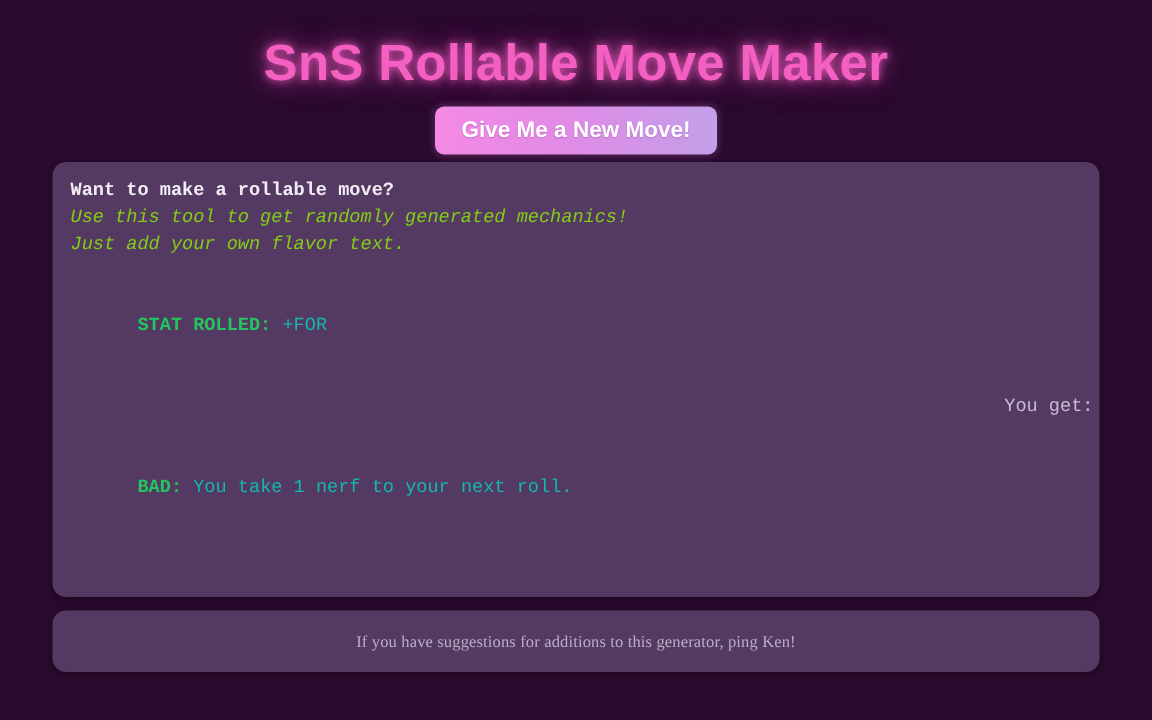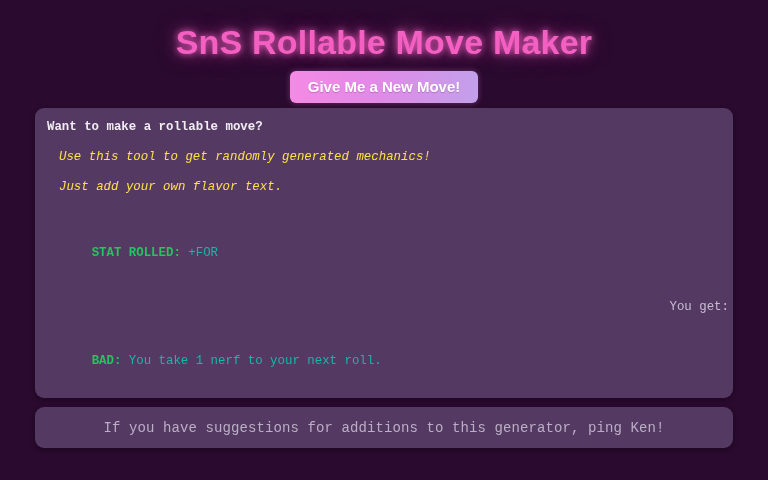--- a/index.html
+++ b/index.html
@@ -98,22 +98,22 @@
     color: #c8bcd2;
     white-space: pre-wrap;
   }
   .prompt-line {
     font-weight: bold;
     color: #f2ecf4;
     margin: 0 0 0 0;
   }
   .tagline {
     font-style: italic;
-    color: #fde047;
-    margin: 12px;
+    color: #84cc16;
+    margin: 0;
   }
   .spacer {
     height: 18px;
   }
   .stat-line {
     margin: 0;
   }
   .label-bold {
     font-weight: bold;
     color: #22c55e;
@@ -124,22 +124,22 @@
   .you-get {
     margin: 0;
     color: #c8bcd2;
     text-align: right;
   }
   .outcome {
     margin: 0;
   }
 
   .footer-text {
-    font-family: Liberation Mono, monospace;
-    font-size: 14px;
+    font-family: Liberation Serif, serif;
+    font-size: 11px;
     color: #bbaec6;
     letter-spacing: 0.1px;
   }
 </style>
 </head>
 <body>
 
 <div class="page">
 
   <div class="header">

